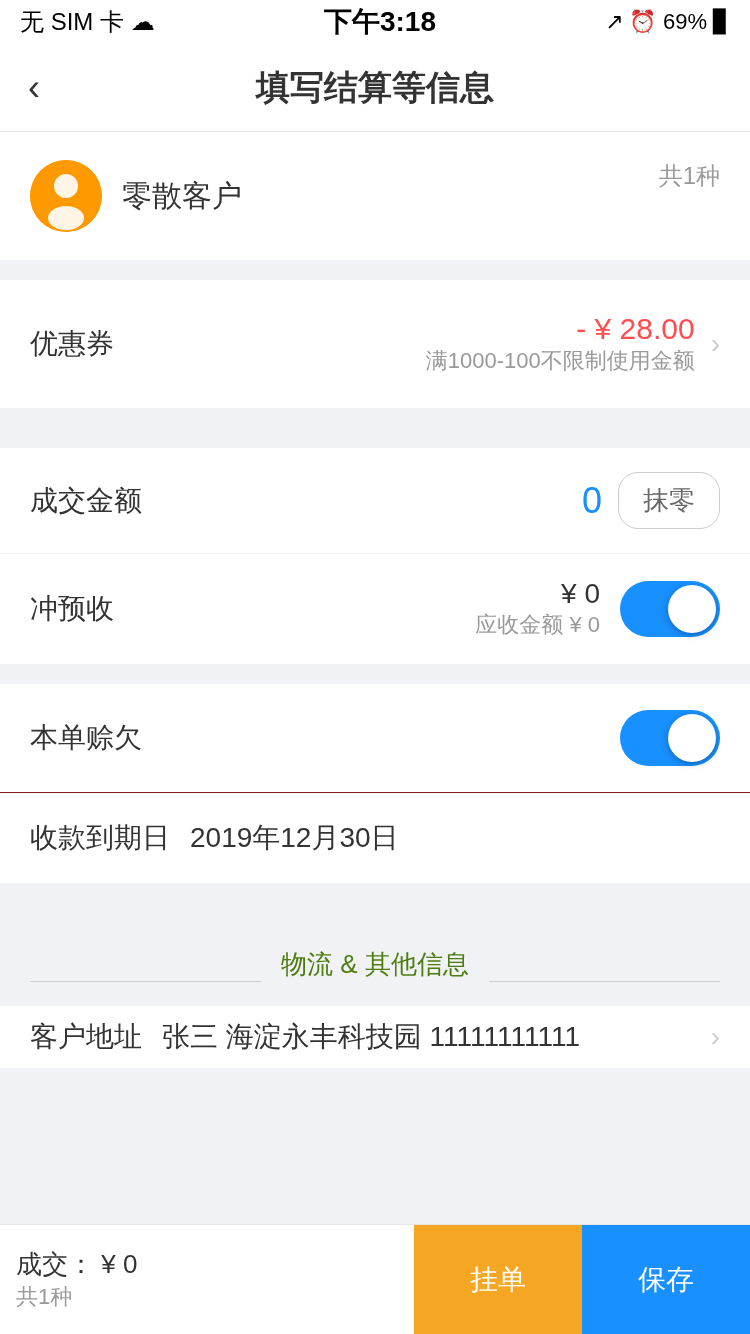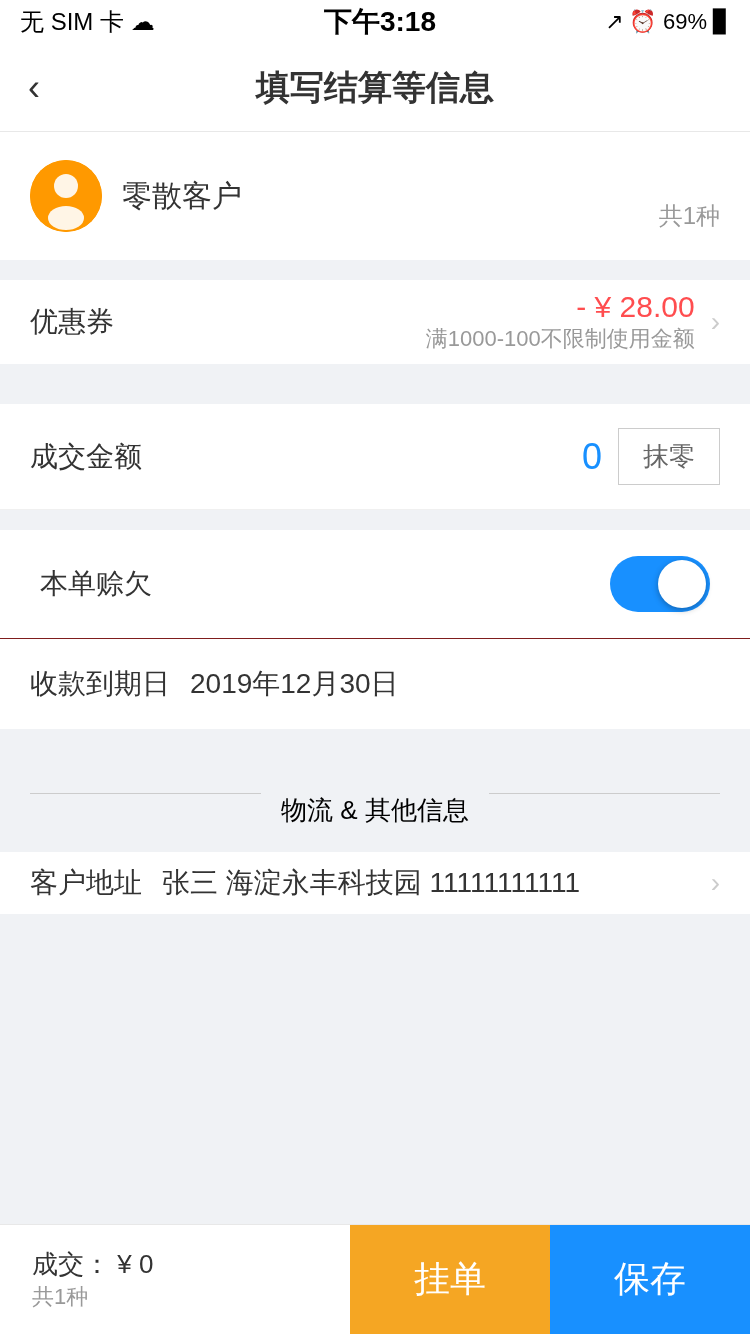--- a/index.html
+++ b/index.html
@@ -62,21 +62,21 @@
     .card {
       background: #fff;
       margin-bottom: 20px;
     }
 
     
     .customer-row {
       background: #fff;
       padding: 28px 30px;
       display: flex;
-      align-items: flex-end;
+      align-items: flex-start;
       justify-content: space-between;
     }
     .customer-left {
       display: flex;
       align-items: center;
       gap: 20px;
     }
     .avatar {
       width: 72px;
       height: 72px;
@@ -99,21 +99,21 @@
       color: #333;
     }
     .total-count {
       font-size: 24px;
       color: #999;
     }
 
     
     .row-item {
       background: #fff;
-      padding: 10px 30px;
+      padding: 32px 30px;
       display: flex;
       align-items: center;
       justify-content: space-between;
       border-bottom: 1px solid #f0f0f0;
     }
     .row-item:last-child { border-bottom: none; }
     .row-label {
       font-size: 28px;
       color: #333;
     }
@@ -168,21 +168,21 @@
     }
     .amount-value {
       font-size: 36px;
       color: #1890ff;
       font-weight: 500;
       min-width: 40px;
       text-align: right;
     }
     .round-btn {
       border: 1px solid #ccc;
-      border-radius: 0;
+      border-radius: 20px;
       padding: 10px 24px;
       font-size: 26px;
       color: #666;
       background: #fff;
       cursor: pointer;
     }
     .amount-sub {
       font-size: 22px;
       color: #999;
       text-align: right;
@@ -236,45 +236,45 @@
       background: #fff;
       box-shadow: 0 2px 6px rgba(0,0,0,0.3);
     }
 
     
     .debt-section {
       background: #fff;
       margin-bottom: 20px;
     }
     .debt-row {
-      padding: 26px 40px;
+      padding: 26px 30px;
       display: flex;
       align-items: center;
       justify-content: space-between;
     }
     .debt-label { font-size: 28px; color: #333; }
 
     
     .due-date-row {
       padding: 26px 30px;
       background: #fff;
       display: flex;
       align-items: center;
       gap: 20px;
       border-top: 1px solid #7f1d1d;
     }
     .due-date-label { font-size: 28px; color: #333; }
     .due-date-value { font-size: 28px; color: #333; }
     .logistics-header {
       padding: 24px 30px;
       text-align: center;
-      color: #000000;
+      color: #4d7c0f;
       font-size: 26px;
       display: flex;
-      align-items: flex-start;
+      align-items: flex-end;
       justify-content: center;
       gap: 20px;
     }
     .logistics-divider {
       flex: 1;
       height: 1px;
       background: #ccc;
     }
 
     
@@ -307,37 +307,37 @@
       bottom: 0;
       width: 750px;
       height: 110px;
       background: #fff;
       display: flex;
       align-items: center;
       border-top: 1px solid #e8e8e8;
     }
     .bottom-info {
       flex: 1;
-      padding: 0 32px;
+      padding: 0 16px;
     }
     .bottom-deal {
       font-size: 26px;
       color: #333;
     }
     .bottom-count {
       font-size: 22px;
       color: #999;
     }
     .bottom-btn {
       height: 110px;
-      width: 200px;
+      width: 168px;
       display: flex;
       align-items: center;
       justify-content: center;
-      font-size: 36px;
+      font-size: 28px;
       color: #fff;
       cursor: pointer;
       font-weight: 500;
     }
     .btn-pending {
       background: #f5a623;
     }
     .btn-save {
       background: #1890ff;
     }
@@ -405,20 +405,32 @@
       <div class="amount-input-area">
         <div class="amount-right-block">
           <div style="display:flex;align-items:center;gap:16px;justify-content:flex-end;">
             <span class="amount-value">0</span>
             <button class="round-btn">抹零</button>
           </div>
         </div>
       </div>
     </div>
 
+    <div class="toggle-row">
+      <span class="toggle-label">冲预收</span>
+      <div class="toggle-right">
+        <div class="toggle-value-block">
+          <div class="toggle-amount">¥ 0</div>
+          <div class="toggle-sub">应收金额 ¥ 0</div>
+        </div>
+        <div class="ios-toggle">
+          <div class="ios-toggle-knob"></div>
+        </div>
+      </div>
+    </div>
   </div>
 
   <div class="section-gap"></div>
 
   <div class="debt-section">
     <div class="debt-row">
       <span class="debt-label">本单赊欠</span>
       <div class="ios-toggle">
         <div class="ios-toggle-knob"></div>
       </div>

